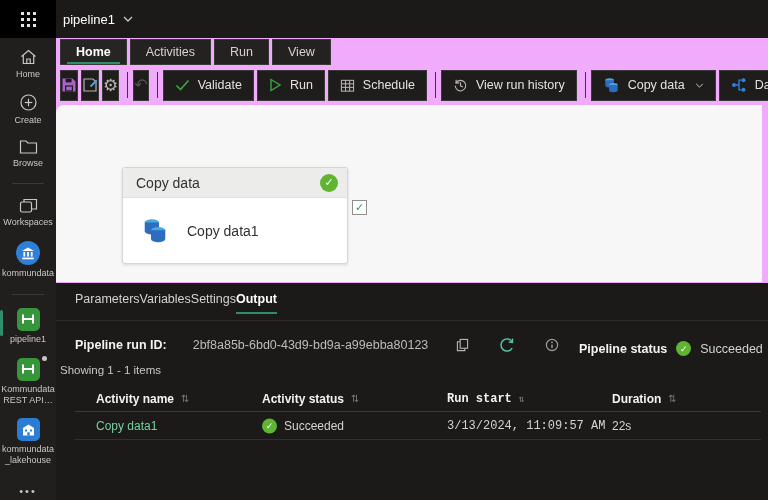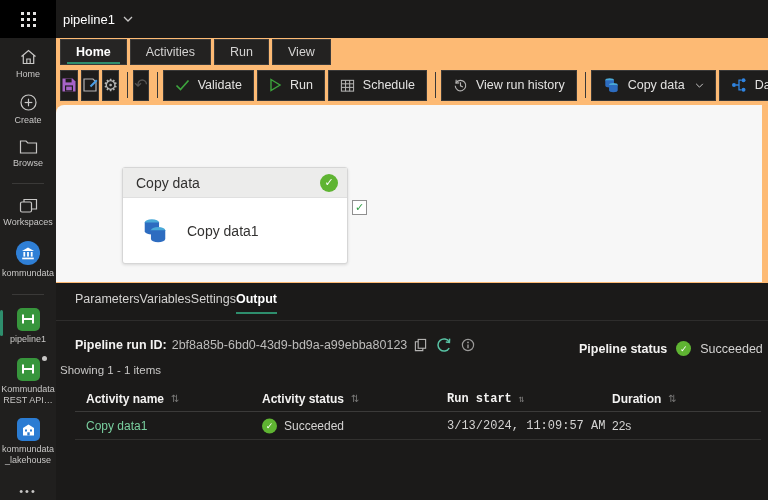--- a/index.html
+++ b/index.html
@@ -1,18 +1,18 @@
 <!DOCTYPE html>
 <html><head>
 <meta charset="utf-8">
 <style>
   * { margin:0; padding:0; box-sizing:border-box; }
   html,body { width:768px; height:500px; overflow:hidden; background:#1b1a19;
     font-family:"Liberation Sans","DejaVu Sans",sans-serif; }
-  .app { position:relative; width:768px; height:472px; background:#fdba74; color:#f3f2f1; }
+  .app { position:relative; width:768px; height:472px; background:#f0abfc; color:#f3f2f1; }
 
   
   .topbar { position:absolute; left:0; top:0; width:768px; height:38px; background:#1b1a19; }
   .waffle { position:absolute; left:0; top:0; width:56px; height:38px; background:#000;
     display:flex; align-items:center; justify-content:center; cursor:pointer; }
   .waffle-grid { display:grid; grid-template-columns:repeat(3,3px); grid-gap:3px; }
   .waffle-grid i { width:3px; height:3px; background:#e5e4e3; display:block; }
   .app-title { position:absolute; left:63px; top:0; height:38px; display:flex; align-items:center; gap:8px;
     font-size:13px; color:#ffffff; cursor:pointer; }
   .search-box { position:absolute; left:390px; top:6px; width:372px; height:27px; background:#262524;
@@ -70,33 +70,33 @@
   .port-check { position:absolute; left:296px; top:95px; width:15px; height:15px; background:#fff;
     border:1px solid #8f8f8f; color:#2f9e44; font-size:11px; font-weight:bold; line-height:13px; text-align:center; cursor:pointer; }
 
   
   .panel { position:absolute; left:56px; top:283px; width:712px; height:217px; background:#1b1a19; }
   .panel-tabs { position:absolute; left:19px; top:9px; display:flex; }
   .ptab { font-size:12.5px; color:#d4d3d2; padding-bottom:8px; position:relative; cursor:pointer; }
   .ptab.active { color:#ffffff; font-weight:bold; }
   .ptab.active::after { content:""; position:absolute; left:0; right:0; bottom:0; height:2px; background:#2e8e6d; }
   .panel-divider { position:absolute; left:0; top:37px; width:712px; height:1px; background:#2e2d2c; }
-  .run-row { position:absolute; left:19px; top:51px; right:0; height:22px; display:flex; align-items:center; gap:5px; }
+  .run-row { position:absolute; left:19px; top:51px; right:0; height:22px; display:flex; align-items:center; gap:26px; }
   .run-label { font-size:12.5px; font-weight:bold; color:#f3f2f1; }
   .run-id { font-size:12.5px; color:#bdbcbb; }
   .ico-btn { background:none; border:none; cursor:pointer; display:flex; align-items:center; padding:0 2px; }
   .status-group { position:absolute; left:504px; top:0; height:22px; display:flex; align-items:flex-end; gap:9px; }
   .chk { width:15px; height:15px; border-radius:50%; background:#5fb432; color:#fff; font-size:9px;
     font-weight:bold; display:flex; align-items:center; justify-content:center; flex:none; }
   .status-value { font-size:12.5px; color:#d4d3d2; }
   .showing { position:absolute; left:4px; top:81px; font-size:11.5px; color:#c8c7c6; }
   .grid { position:absolute; left:19px; top:103px; width:686px; }
   .thead { position:relative; height:26px; border-bottom:1px solid #3b3a39; }
   .trow { position:relative; height:28px; border-bottom:1px solid #32312f; }
-  .c0 { position:absolute; left:11px; top:50%; transform:translateY(-50%);text-align:center; }
+  .c0 { position:absolute; left:21px; top:50%; transform:translateY(-50%);text-align:center; }
   .c1 { position:absolute; left:187px; top:50%; transform:translateY(-50%); }
   .c2 { position:absolute; left:372px; top:50%; transform:translateY(-50%);font-family:Liberation Mono, monospace; }
   .c3 { position:absolute; left:537px; top:50%; transform:translateY(-50%); }
   .hcell { font-size:12px; font-weight:bold; color:#f3f2f1; display:flex; align-items:center; gap:7px; }
   .sort { font-size:10px; font-weight:normal; color:#7a7978; cursor:pointer; }
   .cell { font-size:12px; color:#d4d3d2; display:flex; align-items:center; gap:7px; }
   .link-green { color:#79cf9f; cursor:pointer; }
 </style>
 </head>
 <body>

